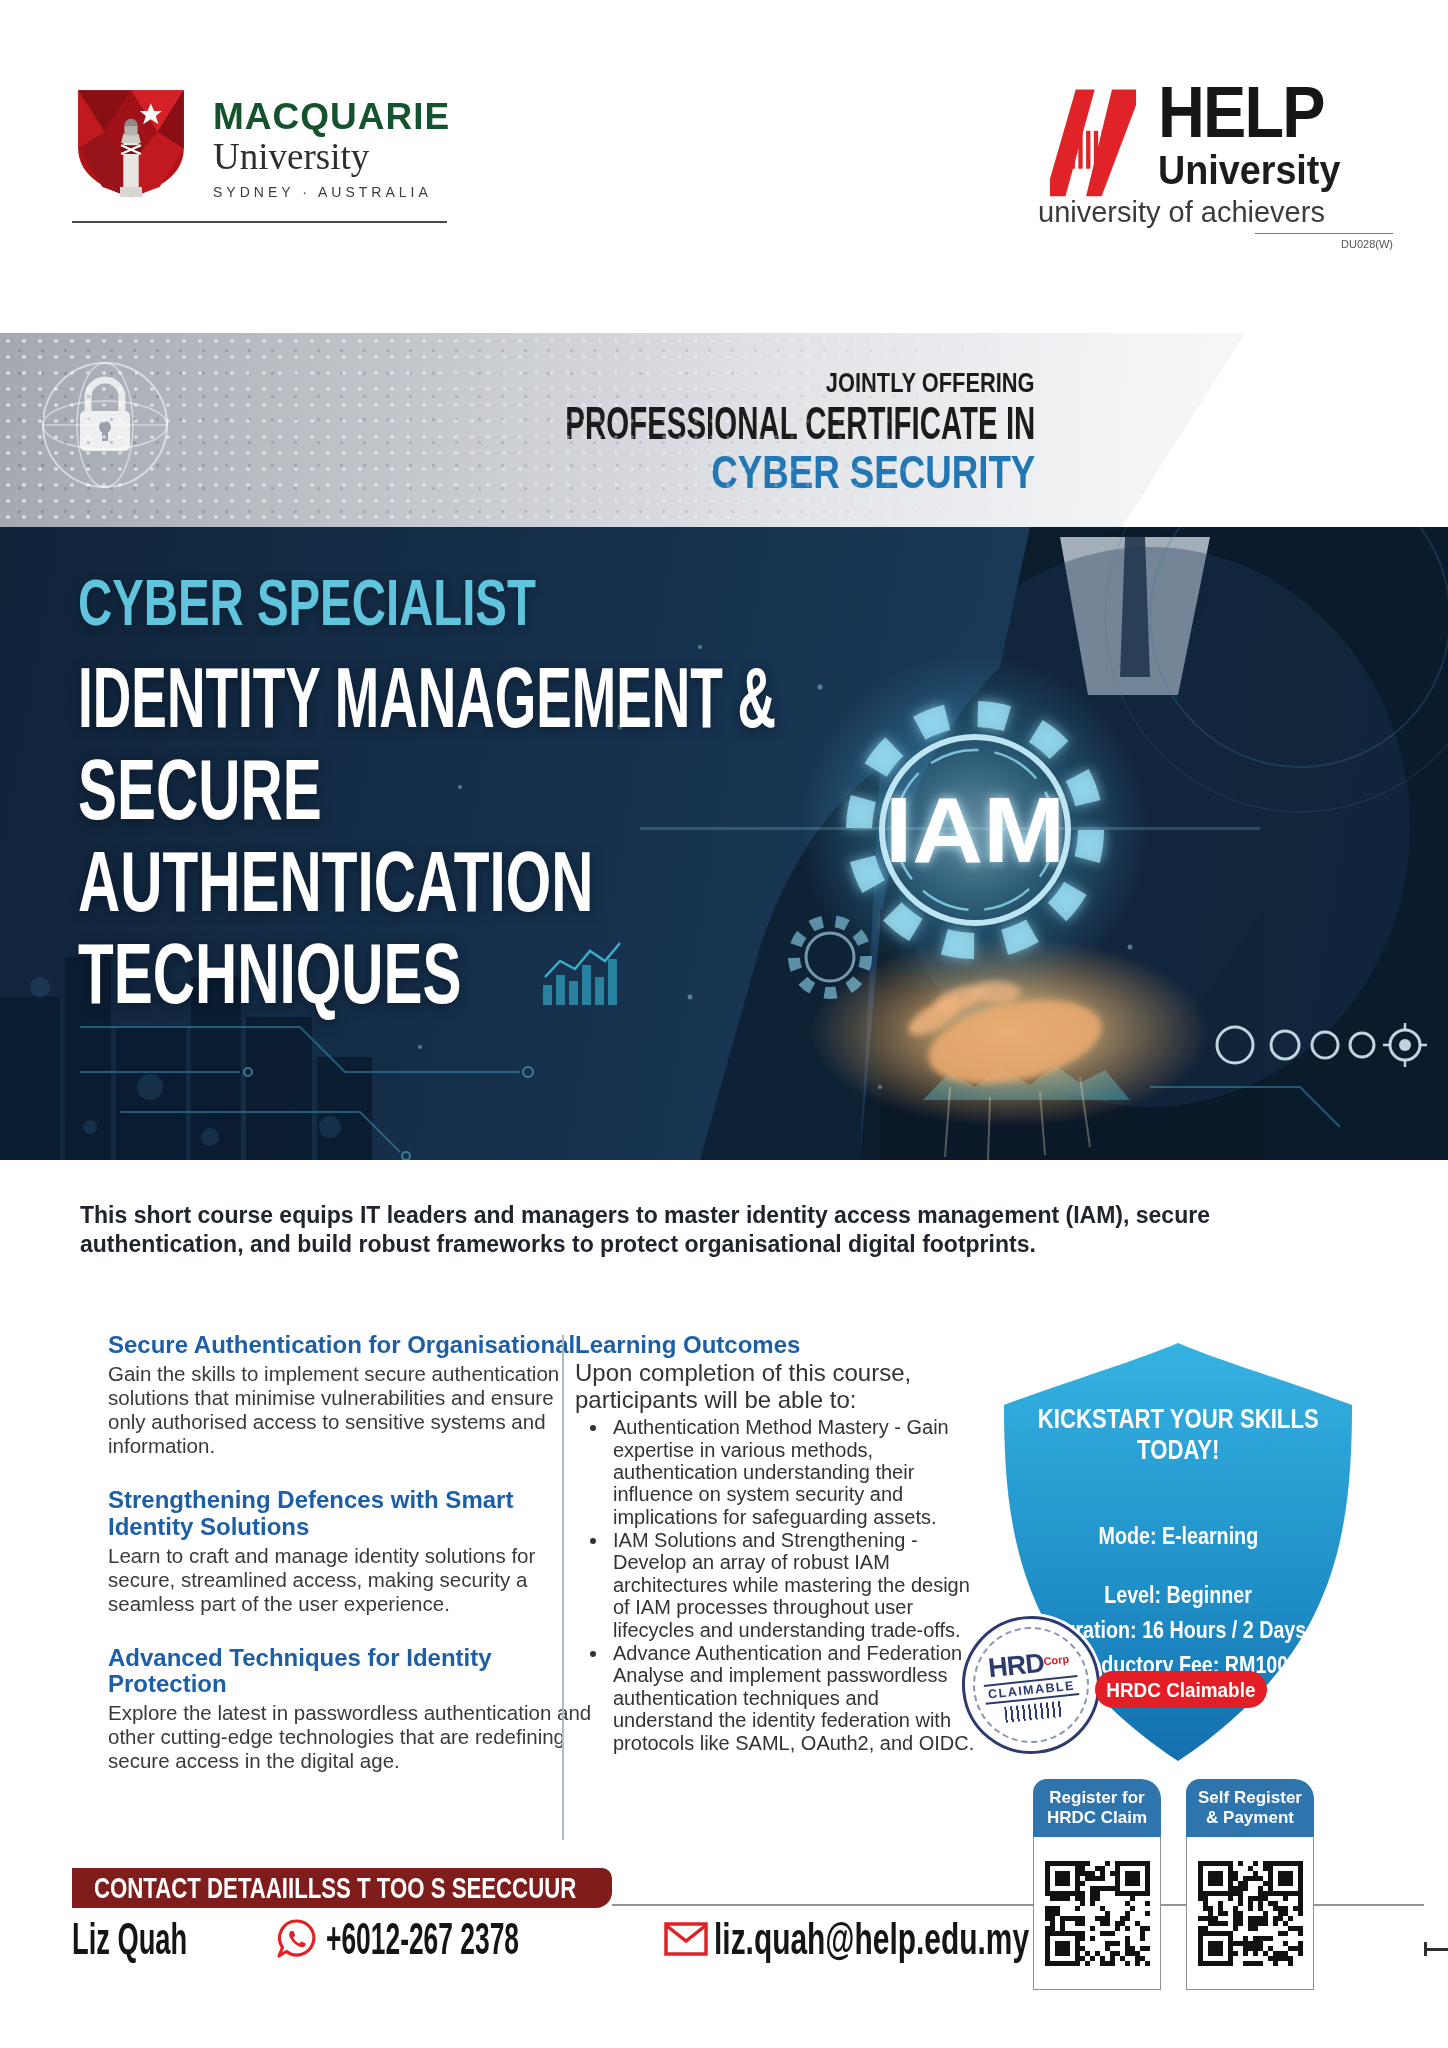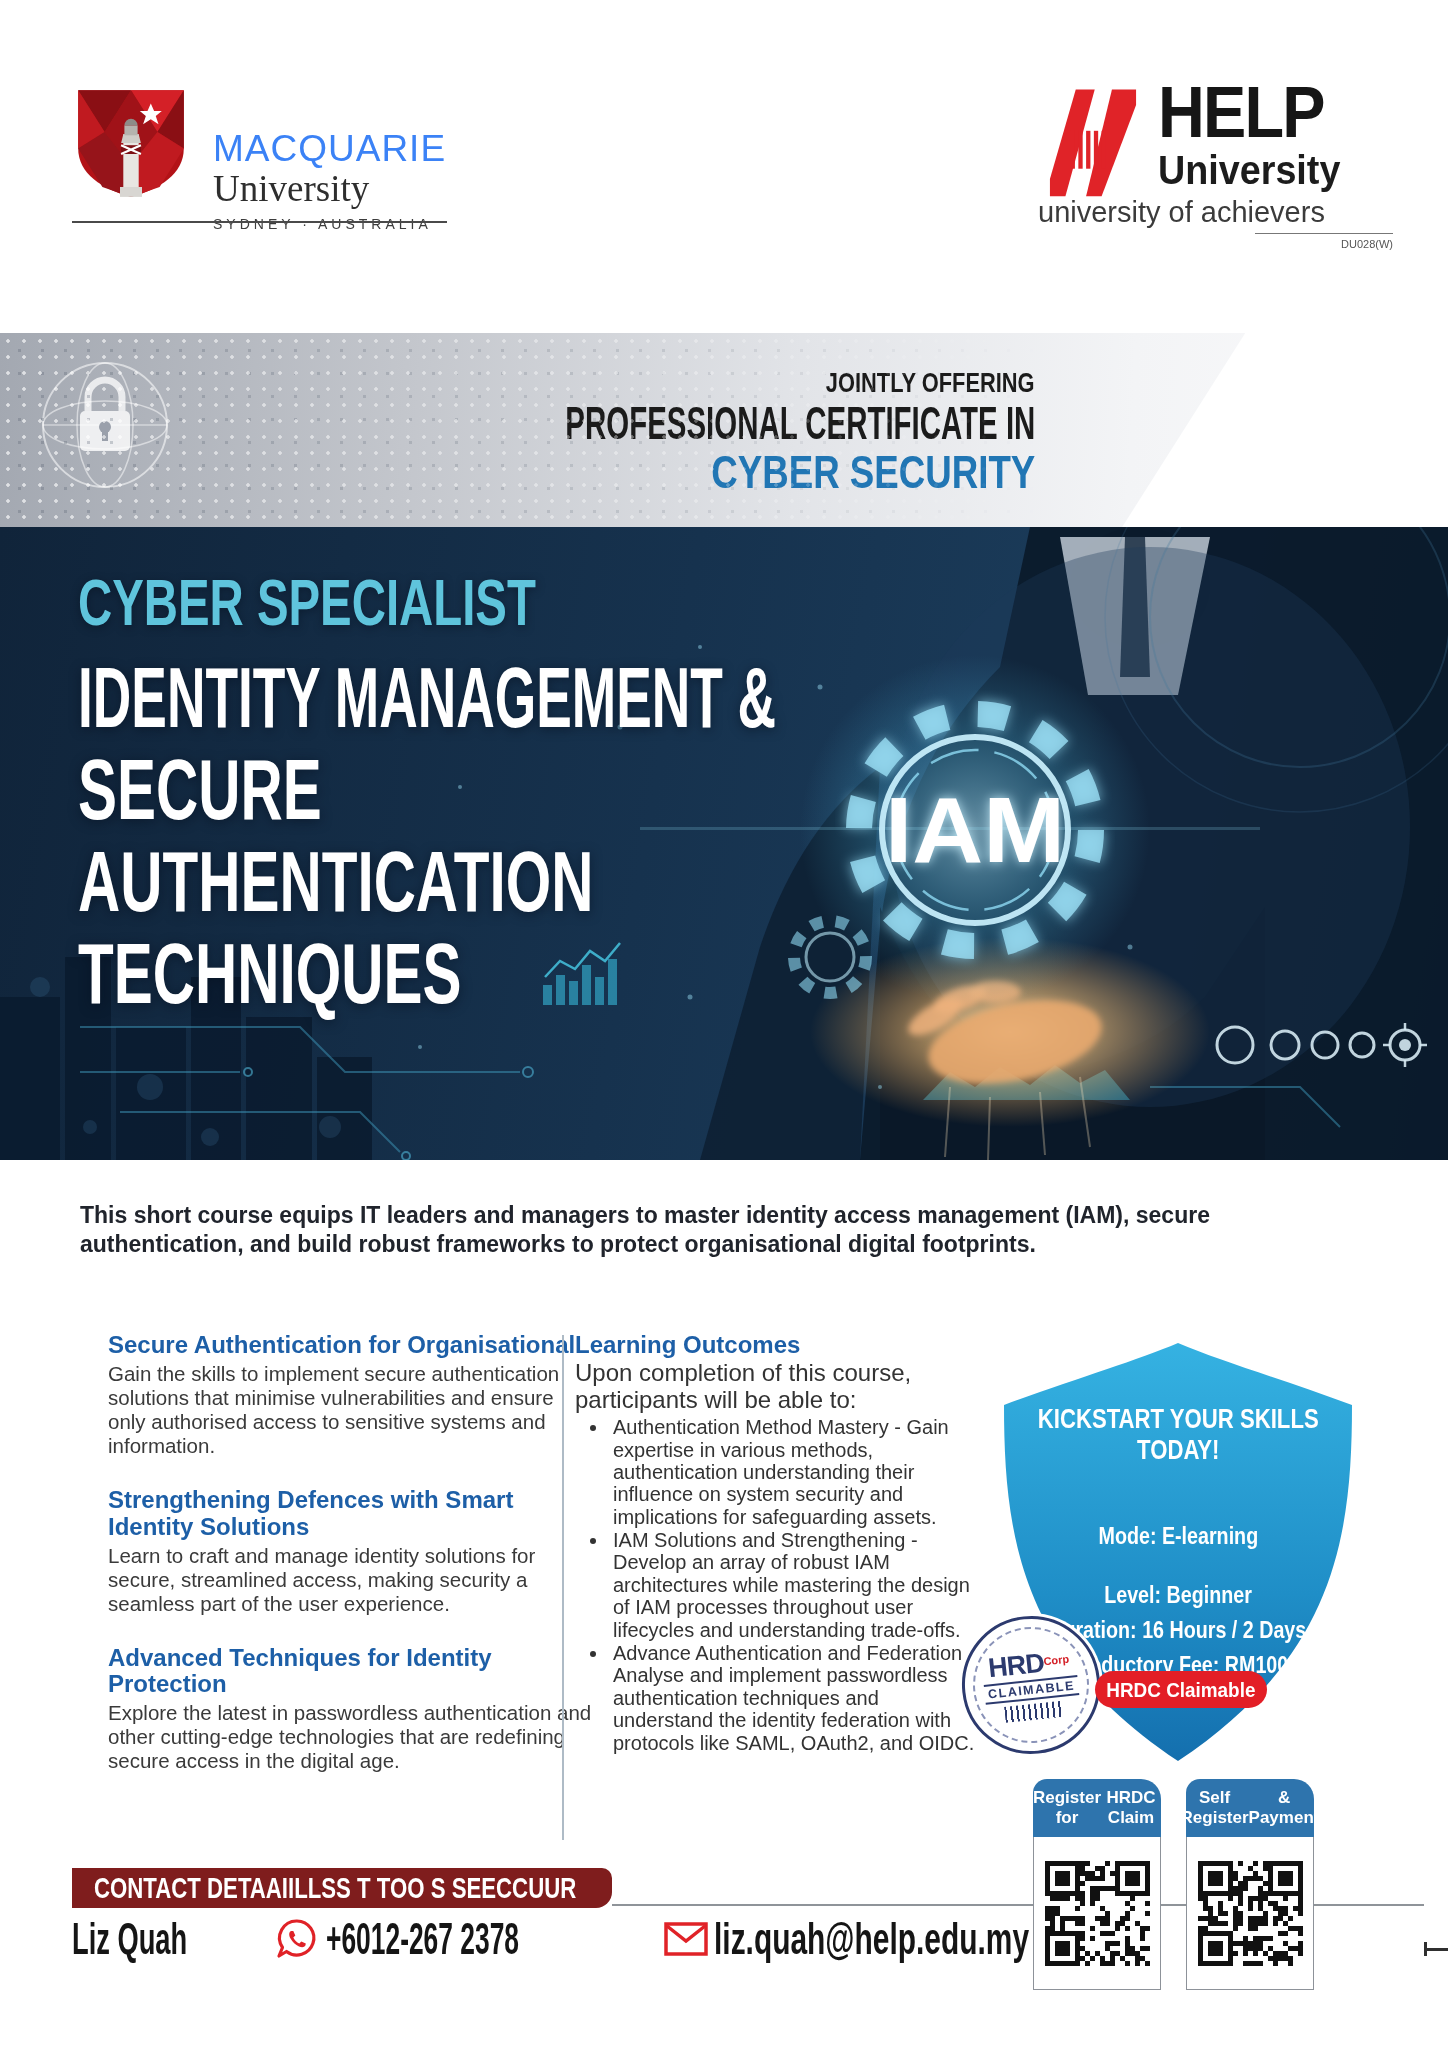--- a/index.html
+++ b/index.html
@@ -6,21 +6,21 @@
   .page{position:relative;width:1448px;height:2048px;margin:0 auto;background:#fff;overflow:hidden;
         font-family:"Liberation Sans",sans-serif;color:#222;}
   .abs{position:absolute;}
   .cx{display:inline-block;white-space:nowrap;transform:scaleX(var(--sx,.7));transform-origin:left center;}
   .cx-r{transform-origin:right center;}
   .cx-c{transform-origin:center center;}
 
   
   .mq-logo{left:72px;top:88px;width:118px;height:110px;}
   .mq-text{left:213px;top:98px;}
-  .mq-title{font-size:37px;font-weight:400;color:#3b82f6;letter-spacing:1px;line-height:1.05;margin-top:32px;}
+  .mq-title{font-size:37px;font-weight:700;color:#14532d;letter-spacing:1px;line-height:1.05;}
   .mq-sub{font-family:"Liberation Serif",serif;font-size:37px;color:#2e2e2e;line-height:1.1;}
   .mq-loc{font-size:14px;letter-spacing:4px;color:#3c3c3c;margin-top:6px;}
   .mq-rule{left:72px;top:221px;width:375px;height:2px;background:#4a4a4a;}
   .mq-academy{left:72px;top:236px;width:375px;text-align:center;font-size:27px;font-weight:700;
               color:#222;letter-spacing:1px;line-height:1.22;}
   .help-logo{left:1042px;top:86px;width:102px;height:112px;}
   .help-title{left:1158px;top:76px;font-size:72px;font-weight:700;color:#161616;letter-spacing:-2px;line-height:1;}
   .help-sub{left:1158px;top:150px;font-size:41px;font-weight:700;color:#1c1c1c;line-height:1;}
   .help-tag{left:1038px;top:196px;width:356px;font-size:29px;color:#3b3b3b;}
   .help-rule{left:1255px;top:233px;width:138px;height:1px;background:#777;}
@@ -86,22 +86,22 @@
          border-top:2px solid #2c3a6e;border-bottom:2px solid #2c3a6e;padding:1px 3px;margin-top:2px;}
   .stamp-stripes{width:58px;height:16px;margin-top:4px;
          background:repeating-linear-gradient(90deg,#2c3a6e 0 2px,transparent 2px 6px);}
   .pill{left:1095px;top:1671px;width:172px;height:37px;background:#e31e26;border-radius:19px;
         color:#fff;font-size:21px;font-weight:700;display:flex;align-items:center;justify-content:center;z-index:5;}
 
   
   .qr-card{width:128px;z-index:3;}
   .qr-card1{left:1033px;top:1779px;}
   .qr-card2{left:1186px;top:1779px;}
-  .qr-head{background:#2e74ad;border-radius:14px 20px 0 0;height:58px;display:flex;flex-direction:row;
-           align-items:center;justify-content:center;color:#fff;font-size:17px;font-weight:700;line-height:1.18;text-align:center;}
+  .qr-head{background:#2e74ad;border-radius:14px 20px 0 0;height:58px;display:flex;flex-direction:column;
+           align-items:center;justify-content:center;color:#fff;font-size:17px;font-weight:700;line-height:1.18;}
   .qr-box{background:#fff;border:1px solid #8d9299;border-top:none;height:152px;
           display:flex;align-items:center;justify-content:center;}
 
   
   .contact-bar{left:72px;top:1868px;width:540px;height:40px;background:#7f1d1d;border-radius:0 10px 16px 0;
                color:#fff;display:flex;align-items:center;padding-left:22px;box-sizing:border-box;
                font-size:30px;font-weight:700;}
   .contact-line{left:612px;top:1904px;width:812px;height:2px;background:#8f9499;}
   .contact-row{left:72px;top:1913px;height:52px;display:flex;align-items:center;color:#151515;}
   .c-name{font-size:44px;font-weight:700;}

